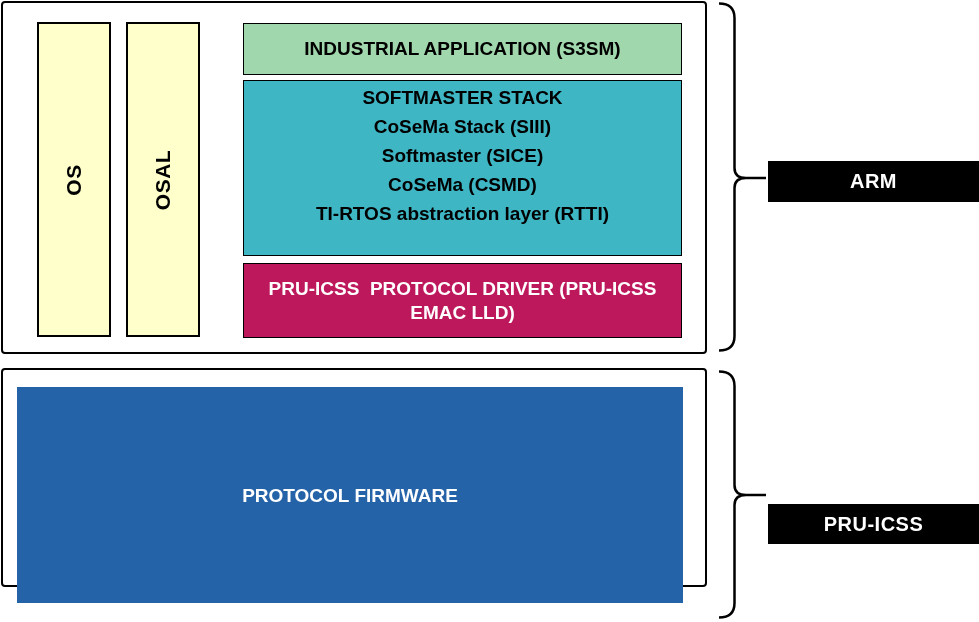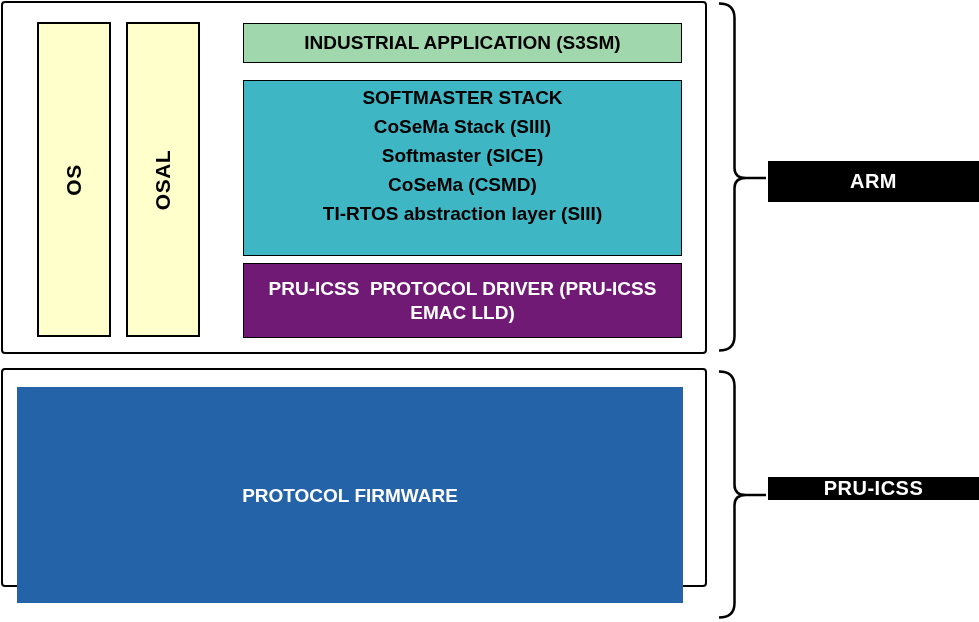--- a/index.html
+++ b/index.html
@@ -43,21 +43,21 @@
     font-weight: bold;
     font-size: 21px;
     color: #000000;
     letter-spacing: 0.5px;
   }
 
   .stackcol { position: absolute; left: 240px; width: 439px; }
 
   .app-box {
     top: 20px;
-    height: 40px;
+    height: 52px;
     background: #A1D7AC;
     border: 1.5px solid #000000;
     display: flex;
     align-items: center;
     justify-content: center;
   }
   .app-box .t { font-weight: bold; font-size: 19px; color: #000000; }
 
   .stack-box {
     top: 77px;
@@ -70,21 +70,21 @@
   .stack-box .line {
     font-weight: bold;
     font-size: 19px;
     color: #000000;
     line-height: 29px;
   }
 
   .driver-box {
     top: 260px;
     height: 75px;
-    background: #701a75;
+    background: #be185d;
     border: 1.5px solid #000000;
     display: flex;
     align-items: center;
     justify-content: center;
   }
   .driver-box .t {
     font-weight: bold;
     font-size: 19px;
     color: #ffffff;
     text-align: center;
@@ -116,21 +116,21 @@
   .label-box {
     position: absolute;
     left: 768px;
     width: 211px;
     background: #000000;
     display: flex;
     align-items: center;
     justify-content: center;
   }
   .label-arm { top: 161px; height: 41px; }
-  .label-pru { top: 477px; height: 23px; text-decoration: underline; }
+  .label-pru { top: 504px; height: 40px; text-decoration: underline; }
   .label-box .t {
     font-weight: bold;
     font-size: 20px;
     color: #ffffff;
     letter-spacing: 0.5px;
   }
 
   .overlay {
     position: absolute;
     left: 0; top: 0;
@@ -155,21 +155,21 @@
 
     <div class="stackcol app-box">
       <span class="t">INDUSTRIAL APPLICATION (S3SM)</span>
     </div>
 
     <div class="stackcol stack-box">
       <div class="line">SOFTMASTER STACK</div>
       <div class="line">CoSeMa Stack (SIII)</div>
       <div class="line">Softmaster (SICE)</div>
       <div class="line">CoSeMa (CSMD)</div>
-      <div class="line">TI-RTOS abstraction layer (SIII)</div>
+      <div class="line">TI-RTOS abstraction layer (RTTI)</div>
     </div>
 
     <div class="stackcol driver-box">
       <span class="t">PRU-ICSS  PROTOCOL DRIVER (PRU-ICSS EMAC LLD)</span>
     </div>
 
   </div>
 
   <div class="outer outer-bottom">
     <div class="firmware-box">

